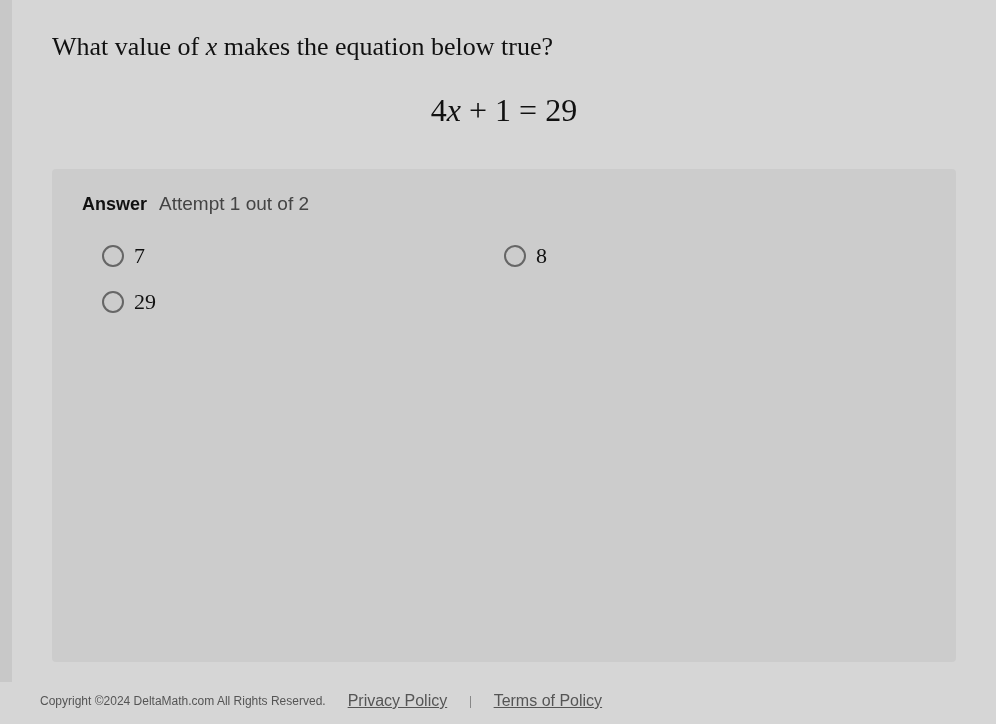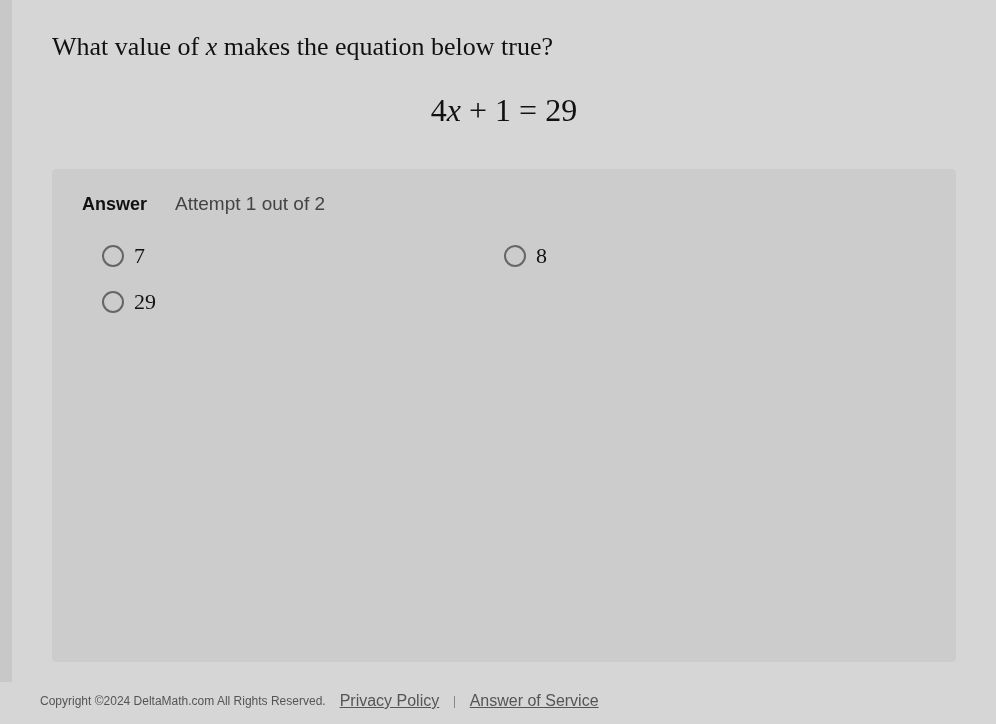--- a/index.html
+++ b/index.html
@@ -50,21 +50,21 @@
     .answer-section {
       background-color: #cccccc;
       border-radius: 4px;
       padding: 24px 30px 40px 30px;
       flex: 1;
     }
 
     .answer-header {
       display: flex;
       align-items: baseline;
-      gap: 28px;
+      gap: 12px;
       margin-bottom: 28px;
     }
 
     .answer-label {
       font-weight: bold;
       font-size: 18px;
       color: #111;
       font-family: Arial, sans-serif;
     }
 
@@ -104,21 +104,21 @@
       font-size: 22px;
       color: #111;
       font-family: Georgia, serif;
     }
 
     .footer {
       padding: 10px 40px 14px 40px;
       background-color: #d6d6d6;
       display: flex;
       align-items: center;
-      gap: 14px;
+      gap: 22px;
     }
 
     .footer-text {
       font-size: 12px;
       color: #555;
       font-family: Arial, sans-serif;
     }
 
     .footer-link {
       font-size: 16px;
@@ -168,14 +168,14 @@
         <span class="option-label">29</span>
       </div>
     </div>
   </div>
 </div>
 
 <div class="footer">
   <span class="footer-text">Copyright ©2024 DeltaMath.com All Rights Reserved.</span>
   <span class="footer-link">Privacy Policy</span>
   <span class="footer-separator">|</span>
-  <span class="footer-link">Answer of Service</span>
+  <span class="footer-link">Terms of Policy</span>
 </div>
 
 </body></html>

